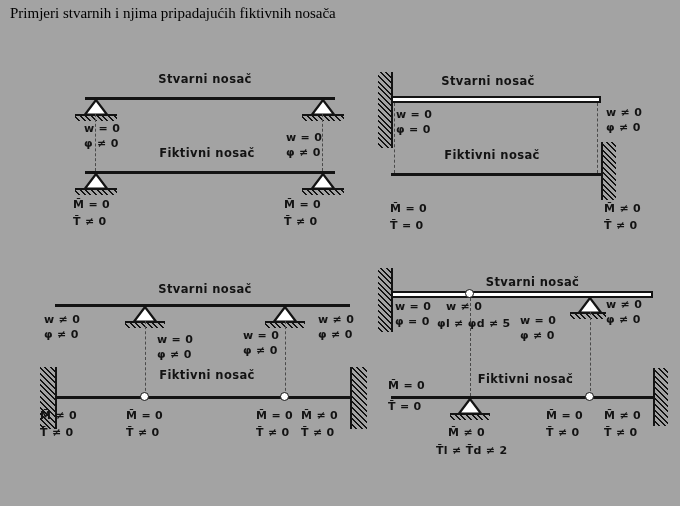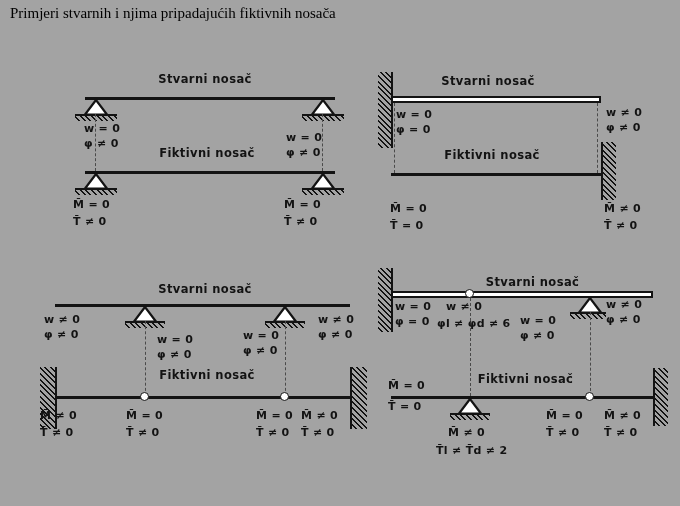--- a/index.html
+++ b/index.html
@@ -127,21 +127,21 @@
   <div class="beam" style="left:391px;top:396px;width:262px"></div>
   <svg class="tri" style="left:458px;top:398px" width="24" height="17">
       <polygon points="12,1 1,15.5 23,15.5" fill="#fff" stroke="#131313" stroke-width="2.2"></polygon>
     </svg>
   <div class="ground" style="left:450px;top:413px;width:40px"></div>
   <div class="hinge" style="left:585px;top:392px"></div>
   <div class="wall le" style="left:653px;top:368px;width:13px;height:58px"></div>
   <span class="ann" style="left:395px;top:301px">w = 0</span>
   <span class="ann" style="left:395px;top:316px">φ = 0</span>
   <span class="ann" style="left:446px;top:301px">w ≠ 0</span>
-  <span class="ann" style="left:437px;top:318px">φl ≠ φd ≠ 6</span>
+  <span class="ann" style="left:437px;top:318px">φl ≠ φd ≠ 5</span>
   <span class="ann" style="left:520px;top:315px">w = 0</span>
   <span class="ann" style="left:520px;top:330px">φ ≠ 0</span>
   <span class="ann" style="left:606px;top:299px">w ≠ 0</span>
   <span class="ann" style="left:606px;top:314px">φ ≠ 0</span>
   <span class="ann" style="left:388px;top:380px">M̄ = 0</span>
   <span class="ann" style="left:388px;top:401px">T̄ = 0</span>
   <span class="ann" style="left:448px;top:427px">M̄ ≠ 0</span>
   <span class="ann" style="left:436px;top:445px">T̄l ≠ T̄d ≠ 2</span>
   <span class="ann" style="left:546px;top:410px">M̄ = 0</span>
   <span class="ann" style="left:546px;top:427px">T̄ ≠ 0</span>

